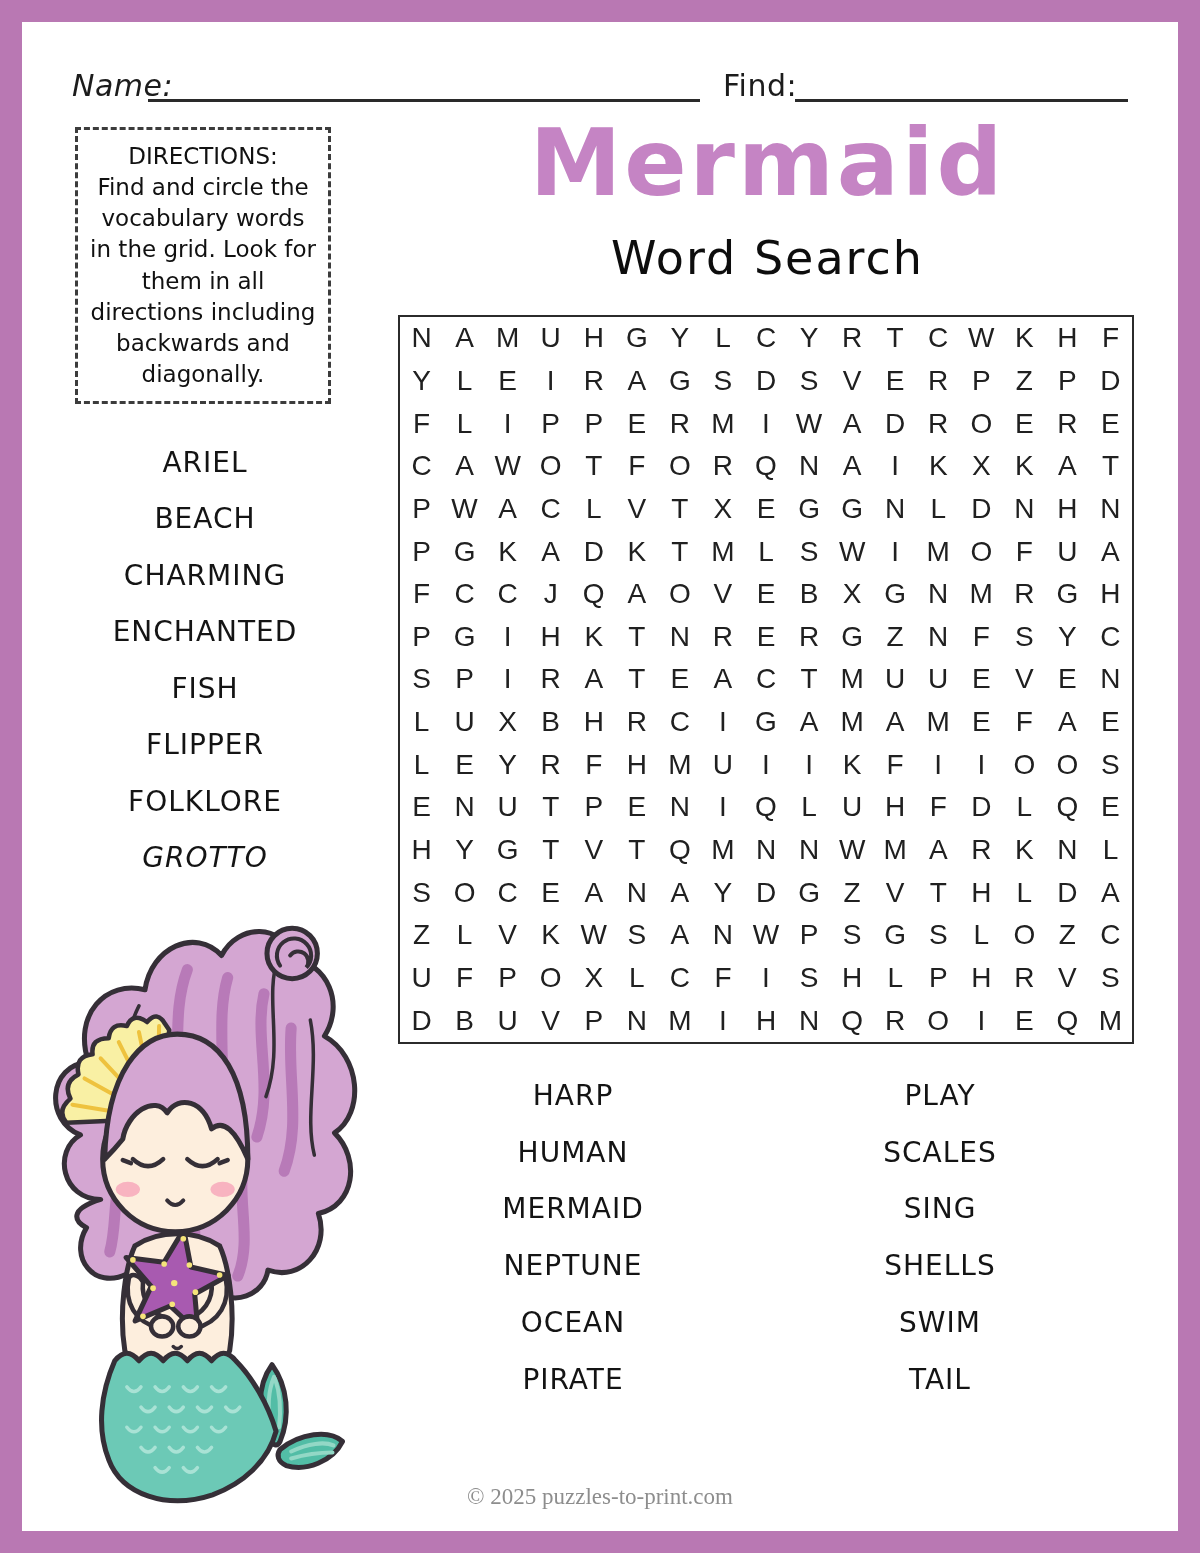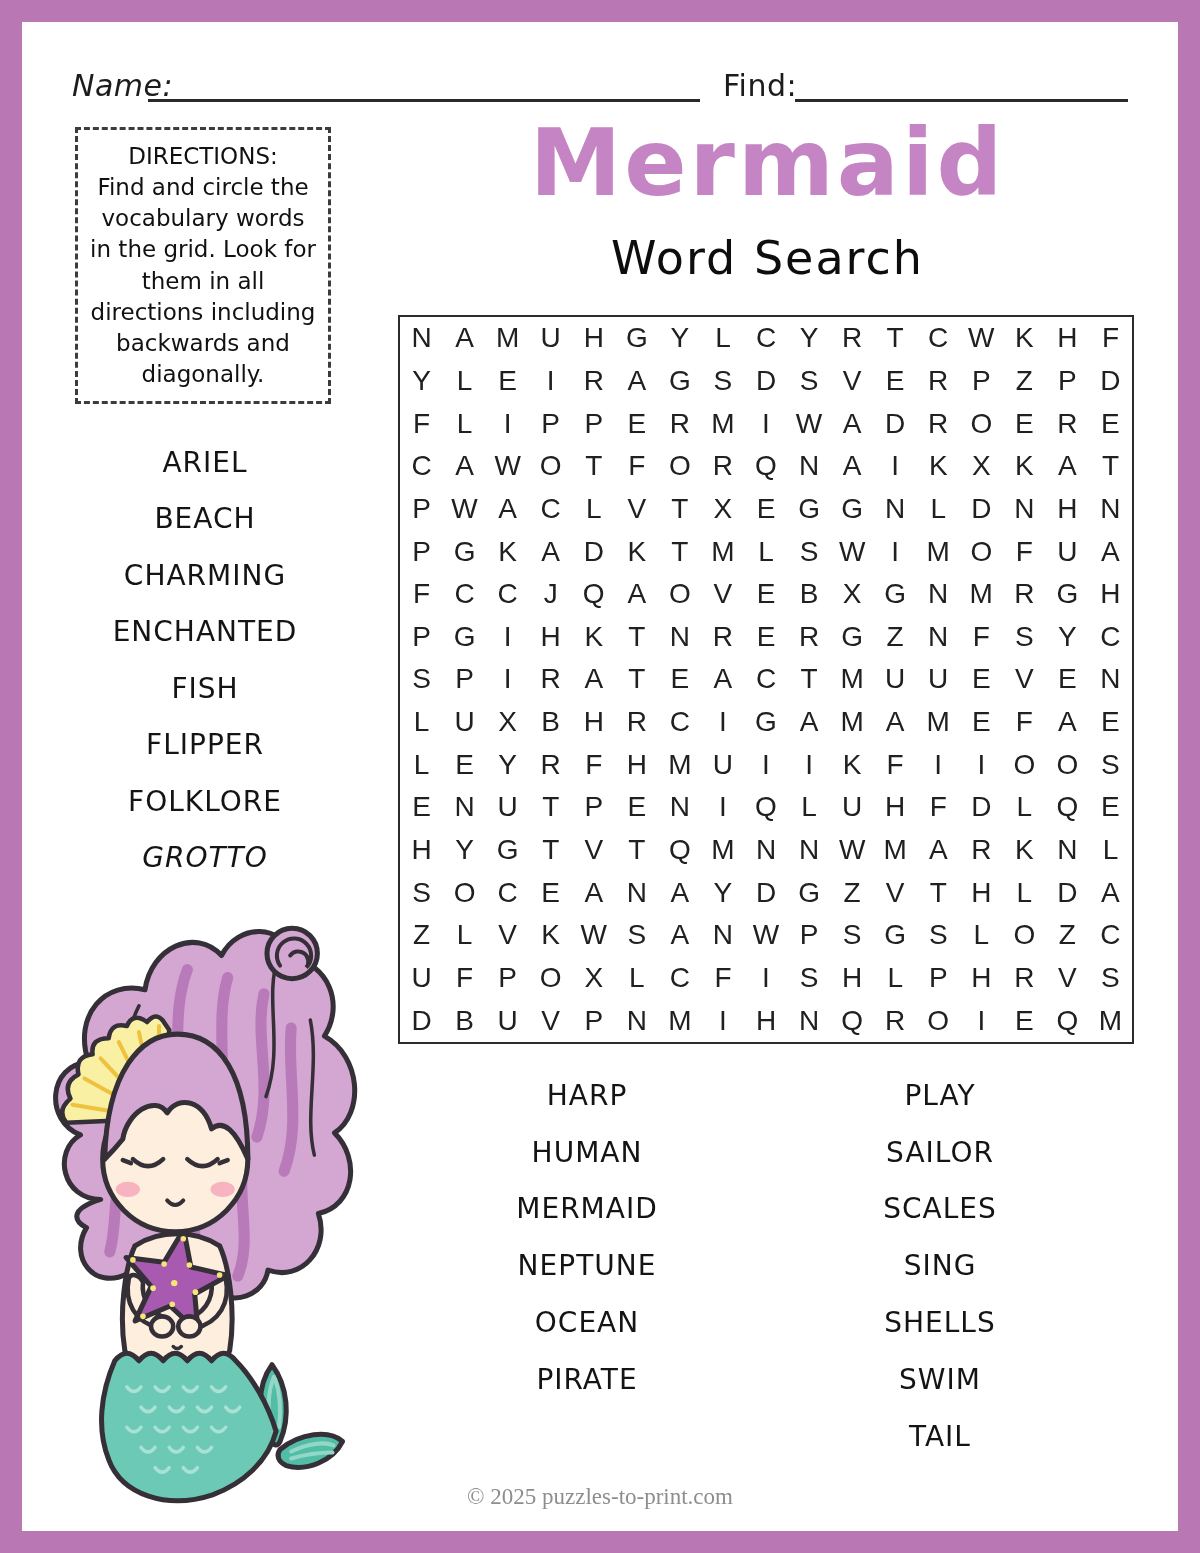--- a/index.html
+++ b/index.html
@@ -32,21 +32,21 @@
     font-size:28px;color:#141414;letter-spacing:1px;}
   .side-word:last-child{font-style:italic;}
 
   .ws-grid{left:398px;top:315px;width:736px;height:729px;border:2px solid #2b2b2b;
     display:grid;grid-template-columns:repeat(17,1fr);grid-template-rows:repeat(17,1fr);}
   .cell{display:flex;align-items:center;justify-content:center;
     font-family:"Liberation Sans",sans-serif;font-size:28px;color:#202020;}
 
   .bottom-words{display:flex;flex-direction:column;width:230px;}
   .bottom-words .side-word{height:56.8px;font-style:normal;}
-  .bl{left:472px;top:1067px;} .br{left:825px;top:1067px;}
+  .bl{left:458px;top:1067px;} .br{left:825px;top:1067px;}
 
   .footer{left:0;top:1484px;width:1200px;text-align:center;
     font-family:"Liberation Serif",serif;font-size:23px;color:#8d8d8d;}
 
   .mermaid{left:25px;top:895px;width:365px;height:625px;}
 </style>
 </head>
 <body>
 
 <div class="frame">
@@ -373,21 +373,20 @@
   <div class="abs bottom-words bl">
       <div class="side-word">HARP</div>
       <div class="side-word">HUMAN</div>
       <div class="side-word">MERMAID</div>
       <div class="side-word">NEPTUNE</div>
       <div class="side-word">OCEAN</div>
       <div class="side-word">PIRATE</div>
     </div>
   <div class="abs bottom-words br">
       <div class="side-word">PLAY</div>
-      <div class="side-word">SAILOR</div>
       <div class="side-word">SCALES</div>
       <div class="side-word">SING</div>
       <div class="side-word">SHELLS</div>
       <div class="side-word">SWIM</div>
       <div class="side-word">TAIL</div>
     </div>
 
   <svg class="abs mermaid" viewBox="0 0 360 620">
 
     <g>

